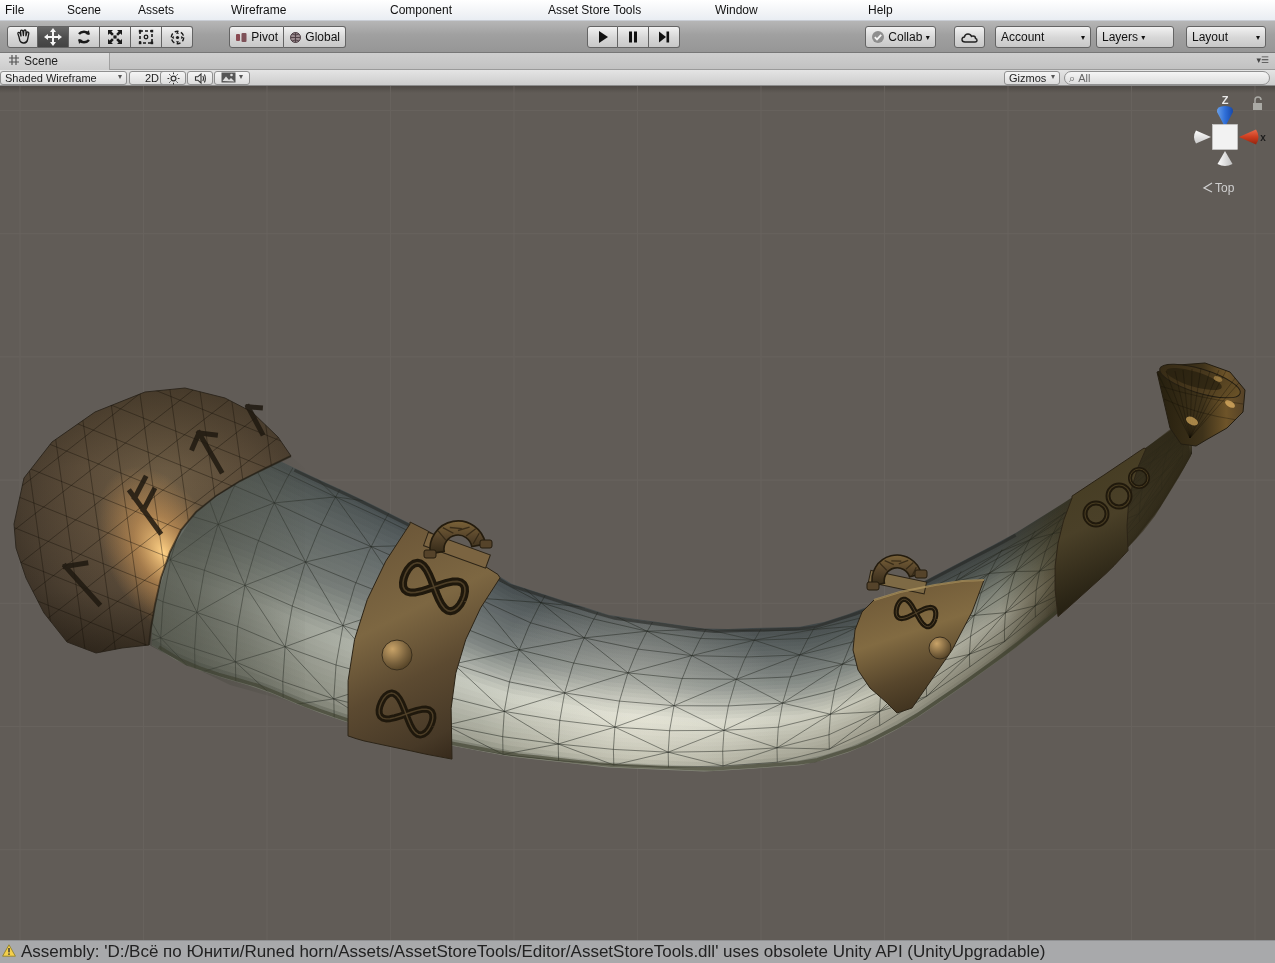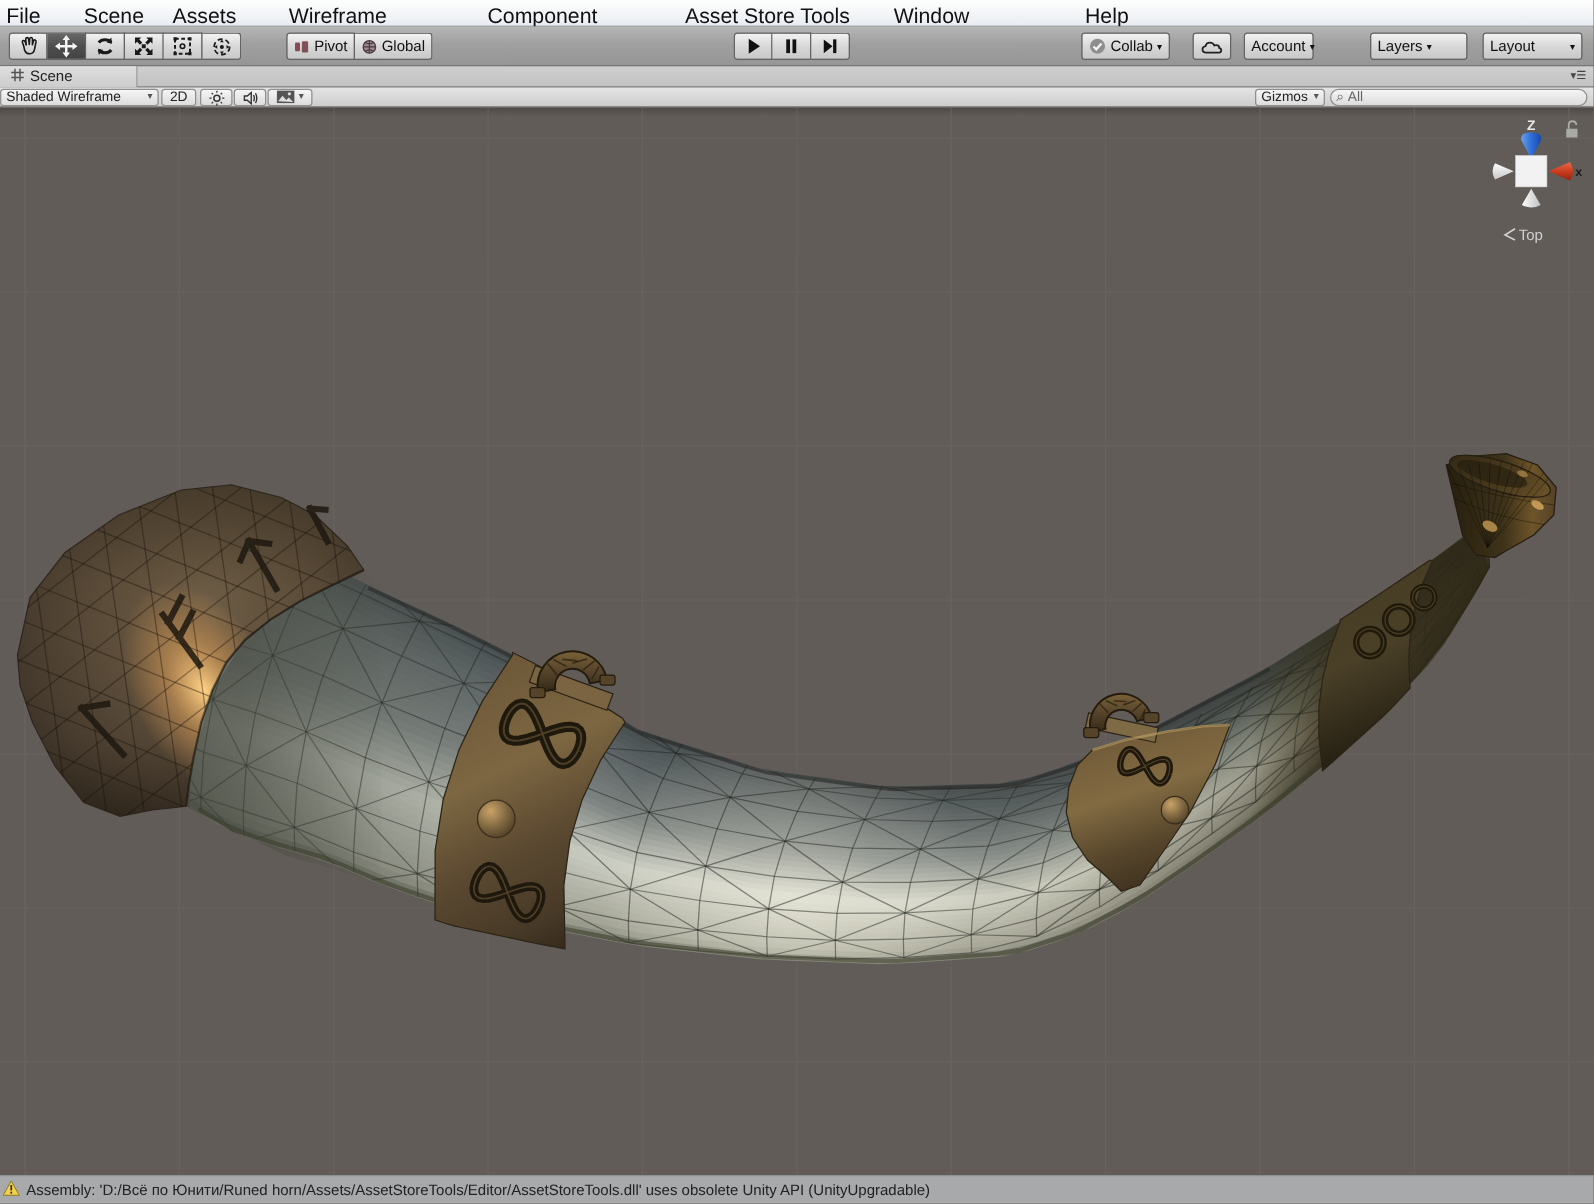--- a/index.html
+++ b/index.html
@@ -1,26 +1,26 @@
 <!DOCTYPE html>
 <html><head><meta charset="utf-8"><style>
 *{margin:0;padding:0;box-sizing:border-box}
 body{width:1275px;height:963px;font-family:"Liberation Sans",sans-serif;overflow:hidden;position:relative;background:#615c57}
 #menubar{position:absolute;left:0;top:0;width:100%;height:21px;background:linear-gradient(#ffffff,#f2f4f7 60%,#e9edf3);border-bottom:1px solid #c9cdd4;font-size:12px;color:#111;display:flex;align-items:center}
-#menubar span{top:3px;font-size:17px}
+#menubar span{top:3px;font-size:12px}
 #toolbar{position:absolute;left:0;top:21px;width:100%;height:32px;background:linear-gradient(#b6b6b6,#a0a0a0 45%,#969696);border-bottom:1px solid #777}
 .tbgroup{position:absolute;top:5px;height:22px;display:flex}
 .tbtn{height:22px;border:1px solid #646464;border-left:none;background:linear-gradient(#f2f2f2,#d8d8d8 50%,#c8c8c8);display:flex;align-items:center;justify-content:center}
 .tbtn.first{border-left:1px solid #646464;border-radius:3px 0 0 3px}
 .tbtn.last{border-radius:0 3px 3px 0}
 .tbtn.sel{background:linear-gradient(#676767,#4e4e4e 50%,#434343)}
 .tbtn.txt{font-size:12px;color:#111;padding:0 5px}
 #tabbar{position:absolute;left:0;top:53px;width:100%;height:17px;background:linear-gradient(#cfcfcf,#c2c2c2);border-bottom:1px solid #9a9a9a;font-size:12px;color:#222}
 #viewbar{position:absolute;left:0;top:70px;width:100%;height:16px;background:linear-gradient(#e4e4e4,#cdcdcd);border-bottom:1px solid #8c8c8c;font-size:11px;color:#222}
-#statusbar{position:absolute;left:0;top:940px;width:100%;height:23px;background:#a8a9ab;border-top:1px solid #8f9092;font-size:12px;color:#222;display:flex;align-items:center}
+#statusbar{position:absolute;left:0;top:940px;width:100%;height:23px;background:#a8a9ab;border-top:1px solid #8f9092;font-size:17px;color:#222;display:flex;align-items:center}
 .vbtn{position:absolute;top:1px;height:14px;border:1px solid #909090;border-radius:3px;background:linear-gradient(#f5f5f5,#dcdcdc);display:flex;align-items:flex-start;font-size:11px;color:#222;padding:0 4px}
 </style></head>
 <body>
 <div id="menubar">
 <span style="position:absolute;left:5px">File</span>
     <span style="position:absolute;left:67px">Scene</span>
     <span style="position:absolute;left:138px">Assets</span>
     <span style="position:absolute;left:231px">Wireframe</span>
     <span style="position:absolute;left:390px">Component</span>
     <span style="position:absolute;left:548px">Asset Store Tools</span>
@@ -129,42 +129,42 @@
         </svg>&nbsp;Collab&nbsp;<span style="font-size:8px">▾</span></div>
  </div>
  <div class="tbgroup" style="left:954px">
       <div class="tbtn first last" style="border-radius:3px;width:31px">
         <svg width="20" height="14" viewBox="0 0 20 14">
           <path d="M5 12 Q2 12 2 9.5 Q2 7.2 4.4 7 Q5 4 8 4 Q10.6 4 11.4 6.4 Q12 6 13 6 Q15.5 6 15.5 8.5 Q17 8.7 17 10.3 Q17 12 15 12 Z" fill="none" stroke="#222" stroke-width="1.4"></path>
         </svg>
       </div>
     </div>
  <div class="tbgroup" style="left:995px">
-      <div class="tbtn first last txt" style="border-radius:3px;width:56px;justify-content:space-between">Account&nbsp;<span style="font-size:8px">▾</span></div>
+      <div class="tbtn first last txt" style="border-radius:3px;width:96px;justify-content:space-between">Account&nbsp;<span style="font-size:8px">▾</span></div>
     </div>
  <div class="tbgroup" style="left:1096px">
       <div class="tbtn first last txt" style="border-radius:3px;width:78px;justify-content:flex-start">Layers&nbsp;<span style="font-size:8px">▾</span></div>
     </div>
  <div class="tbgroup" style="left:1186px">
       <div class="tbtn first last txt" style="border-radius:3px;width:80px;justify-content:space-between">Layout&nbsp;<span style="font-size:8px">▾</span></div>
     </div>
 </div>
 <div id="tabbar">
  <div style="position:absolute;left:0;top:0;width:110px;height:17px;background:linear-gradient(#dedede,#cccccc);border-right:1px solid #a0a0a0"></div>
  <span style="position:absolute;left:8px;top:1px;color:#3a3a3a"><svg width="12" height="12" viewBox="0 0 12 12">
         <g stroke="#555" stroke-width="1.2">
           <path d="M1 4 H11 M1 8 H11 M4 1 V11 M8 1 V11"></path>
         </g>
       </svg></span>
  <span style="position:absolute;left:24px;top:1px">Scene</span>
  <span style="position:absolute;right:6px;top:2px;font-size:9px;color:#444">▾☰</span>
 </div>
 <div id="viewbar">
  <div class="vbtn" style="left:0;width:127px;justify-content:space-between">Shaded&nbsp;Wireframe<span style="font-size:8px;color:#555">▾</span></div>
- <div class="vbtn" style="left:129px;width:28px;justify-content:center">2D</div>
+ <div class="vbtn" style="left:129px;width:46px;justify-content:center">2D</div>
  <div class="vbtn" style="left:160px;width:26px;justify-content:center">
       <svg width="13" height="13" viewBox="0 0 13 13">
         <circle cx="6.5" cy="6.5" r="2.4" fill="none" stroke="#333" stroke-width="1.2"></circle>
         <g stroke="#333" stroke-width="1">
           <path d="M6.5 0.5 V2.2 M6.5 10.8 V12.5 M0.5 6.5 H2.2 M10.8 6.5 H12.5 M2.3 2.3 L3.5 3.5 M9.5 9.5 L10.7 10.7 M10.7 2.3 L9.5 3.5 M3.5 9.5 L2.3 10.7"></path>
         </g>
       </svg>
     </div>
  <div class="vbtn" style="left:187px;width:26px;justify-content:center">
       <svg width="13" height="13" viewBox="0 0 13 13">

